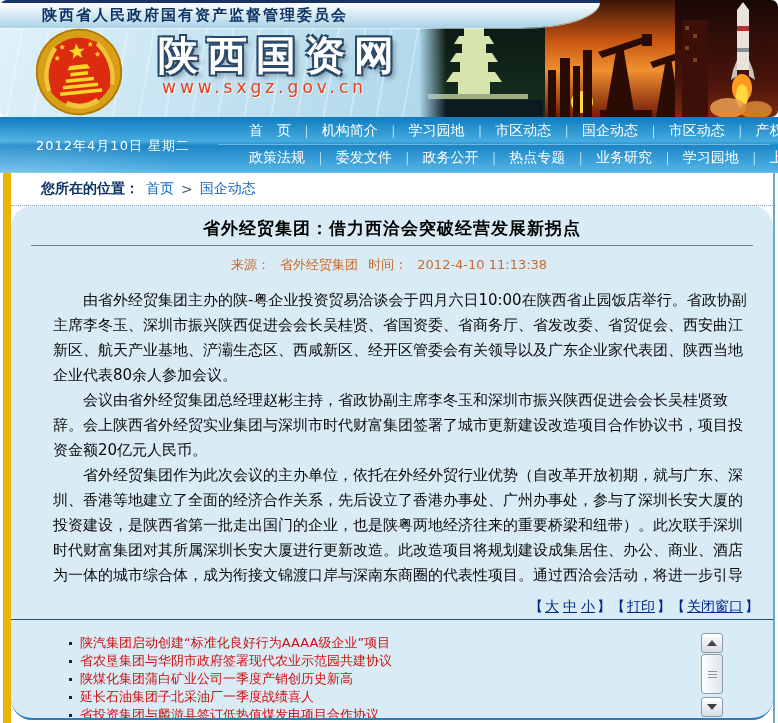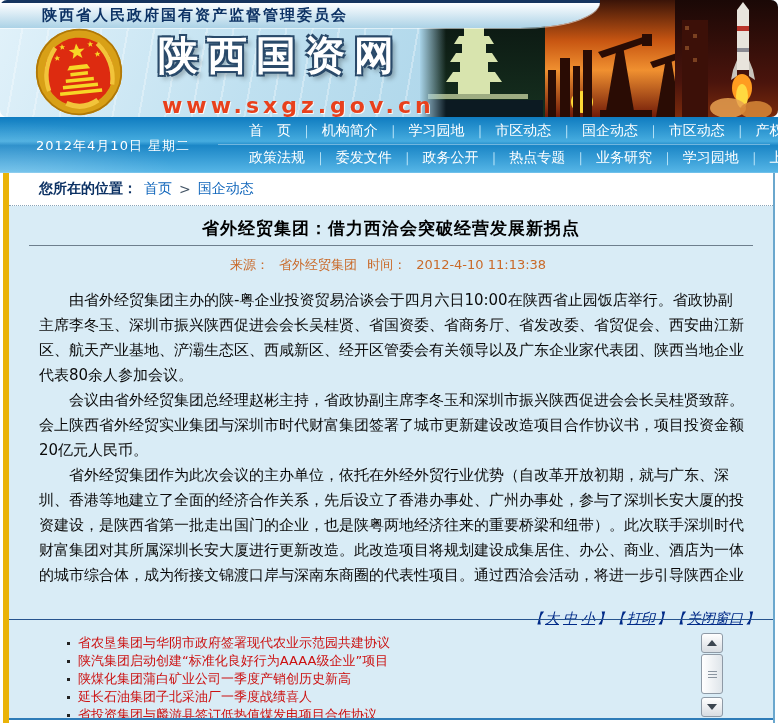--- a/index.html
+++ b/index.html
@@ -15,57 +15,57 @@
   .montage { position:absolute; top:0; right:0; width:358px; height:117px; z-index:1; }
   .topstrip { position:absolute; top:0; left:0; width:600px; height:28px; z-index:3;
     background:linear-gradient(#fdfeff,#abd2e6); border-top:3px solid #16345e;
     border-bottom-right-radius:80px 26px; box-shadow:0 1px 0 rgba(255,255,255,.55); }
   .topstrip-title { color:#0d3264; font-weight:bold; font-size:15px; line-height:24px;
     padding-left:42px; letter-spacing:2px; white-space:nowrap; }
   .emblem { position:absolute; left:32px; top:28px; width:94px; height:88px; z-index:4; transform:rotate(-6deg); }
   .sitename { position:absolute; left:158px; top:33px; z-index:4; cursor:pointer; }
   .sitename-cn { font-size:40px; font-weight:bold; color:#ffffff; letter-spacing:9px; line-height:44px;
     text-shadow:2px 2px 0 #2a4a6a,-2px 2px 0 #2a4a6a,2px -2px 0 #2a4a6a,-2px -2px 0 #2a4a6a,4px 4px 5px rgba(0,0,0,.35); }
-  .sitename-url { font-size:22px; font-weight:bold; color:#e8401c; letter-spacing:4px; margin-top:16px;
+  .sitename-url { font-size:17px; font-weight:normal; color:#e8401c; letter-spacing:4px; margin-top:0;
     padding-left:4px; text-shadow:1px 1px 0 rgba(255,255,255,.8); }
 
   
   .navbar { position:relative; height:56px;
     background:linear-gradient(#0f7cc0 0%,#46acdf 44%,#1b86c6 52%,#55b5e6 100%);
     border-bottom:1px solid #6fc0ea; }
   .navbar::before { content:""; position:absolute; left:0; top:0; width:230px; height:56px;
     background:radial-gradient(ellipse 260px 90px at 0% 120%, rgba(255,255,255,.25), transparent 70%); }
   .nav-date { position:absolute; left:36px; top:20px; color:#ffffff; font-size:13px; letter-spacing:1px; }
   .nav-rows { position:absolute; right:8px; top:0; width:552px; }
   .nav-row { display:flex; height:27px; align-items:center; padding-left:22px; }
   .nav-row + .nav-row { border-top:1px solid rgba(255,255,255,.35); }
   .nav-item { color:#ffffff; font-size:14px; padding:0 9px; white-space:nowrap; text-decoration:none; cursor:pointer; }
   .nav-sep { color:#cdeefc; font-size:13px; }
 
   
-  .lower { margin:0 3px; border-left:6px solid #eab308; border-right:2px solid #6aa7cd; height:550px; }
+  .lower { margin:0 3px; border-left:8px solid #eab308; border-right:2px solid #6aa7cd; height:550px; }
   .breadcrumb { height:33px; background:#fff; display:flex; align-items:center; padding-left:30px;
     border-bottom:1px dotted #8aa4b8; font-size:14px; }
   .breadcrumb-label { font-weight:bold; color:#0d3264; }
   .crumb-link { color:#1166bb; text-decoration:none; margin:0 7px; cursor:pointer; }
   .crumb-sep { color:#456; }
 
   
-  .content { position:relative; background:#d9ecf6; height:514px; border-bottom:2px solid #2e7cb8; overflow:hidden; }
+  .content { position:relative; background:#d9ecf6; height:514px; border-bottom:2px solid #2e7cb8; overflow:hidden;border-radius:21px; }
   .article-title { position:absolute; top:11px; left:0; right:0; text-align:center;
     font-size:17px; font-weight:bold; color:#000; letter-spacing:1px; }
   .title-rule { position:absolute; top:39px; left:20px; right:20px; border-bottom:1px solid #6e7f8d; }
   .source-line { position:absolute; top:50px; left:0; right:6px; text-align:center;
     color:#c96a2a; font-size:13px; }
   .source-line span { margin:0 3px; }
-  .body-text { position:absolute; top:82px; left:4px; right:0; padding:0 26px;
+  .body-text { position:absolute; top:82px; left:16px; right:0; padding:0 26px;
     font-size:15px; line-height:25px; color:#0a0a0a; max-height:300px; overflow:hidden; }
   .body-text p { text-indent:2em; }
 
-  .toolbar { position:absolute; top:404px; right:14px; color:#002a88; font-size:14px;font-style:italic; }
+  .toolbar { position:absolute; top:392px; right:14px; color:#002a88; font-size:14px; }
   .toolbar a { color:#002a88; text-decoration:underline; margin:0 2px; cursor:pointer; }
   .toolbar-rule { position:absolute; top:413px; left:0; right:0; border-bottom:1px solid #27548e; }
 
   .links { position:absolute; top:421px; left:0; right:0; padding:7px 0 0 58px; }
   .link-item { display:flex; align-items:center; height:18px; }
   .bullet { width:3px; height:3px; background:#222; margin-right:8px; flex:none; }
   .link-item a { color:#cc1111; font-size:13px; text-decoration:none; white-space:nowrap; cursor:pointer; }
 
   
   .scrollbar { position:absolute; top:427px; right:50px; width:22px; height:84px;
@@ -250,25 +250,25 @@
       </div>
 
       <div class="toolbar">
         <span>【</span><a>大</a><a>中</a><a>小</a><span>】</span><span>【</span><a>打印</a><span>】</span><span>【</span><a>关闭窗口</a><span>】</span>
       </div>
       <div class="toolbar-rule"></div>
 
       <div class="links">
         <div class="link-item">
           <span class="bullet"></span>
+          <a>陕汽集团启动创建“标准化良好行为AAAA级企业”项目</a>
+        </div>
+        <div class="link-item">
+          <span class="bullet"></span>
           <a>省农垦集团与华阴市政府签署现代农业示范园共建协议</a>
-        </div>
-        <div class="link-item">
-          <span class="bullet"></span>
-          <a>陕汽集团启动创建“标准化良好行为AAAA级企业”项目</a>
         </div>
         <div class="link-item">
           <span class="bullet"></span>
           <a>陕煤化集团蒲白矿业公司一季度产销创历史新高</a>
         </div>
         <div class="link-item">
           <span class="bullet"></span>
           <a>延长石油集团子北采油厂一季度战绩喜人</a>
         </div>
         <div class="link-item">

